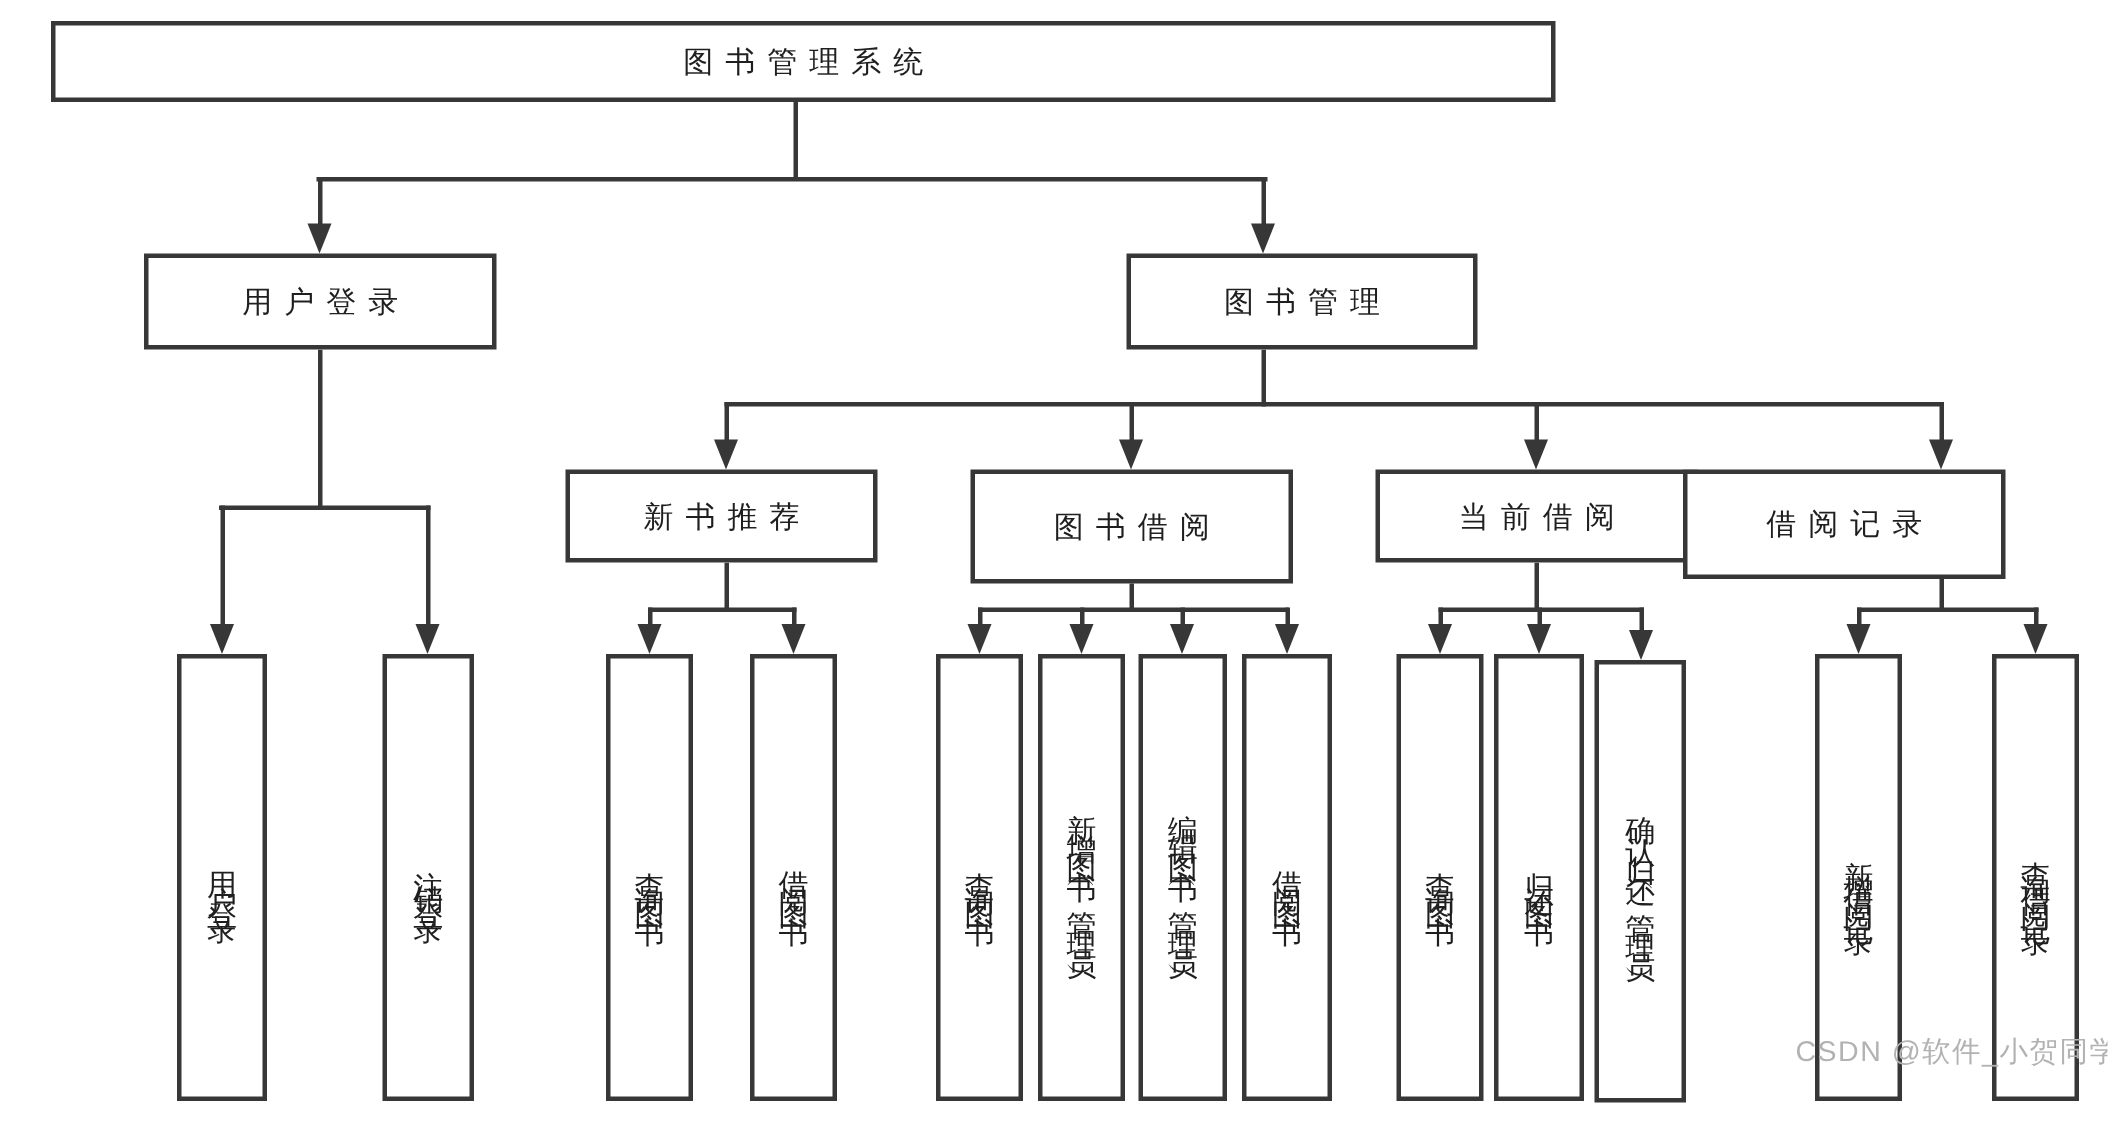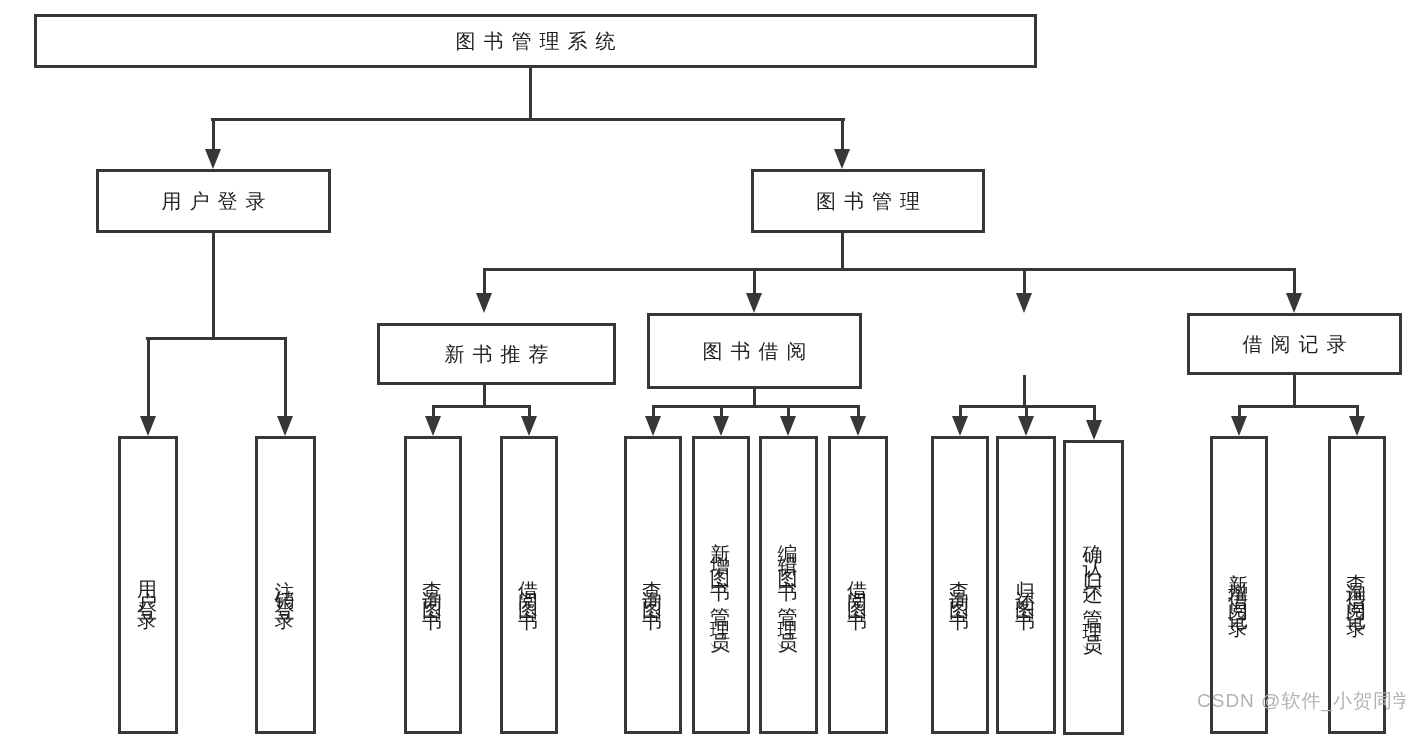--- a/index.html
+++ b/index.html
@@ -99,27 +99,30 @@
     <span class="hl">图书管理系统</span>
   </div>
 
   <div class="box" style="left:82px;top:169px;width:235px;height:64px;">
     <span class="hl">用户登录</span>
   </div>
   <div class="box" style="left:737px;top:169px;width:234px;height:64px;">
     <span class="hl">图书管理</span>
   </div>
 
-  <div class="box" style="left:363px;top:323px;width:239px;height:62px;justify-content:center;">
+  <div class="box" style="left:363px;top:313px;width:208px;height:62px;justify-content:center;">
     <span class="hl">新书推荐</span>
   </div>
   <div class="box" style="left:633px;top:313px;width:215px;height:76px;">
     <span class="hl">图书借阅</span>
   </div>
-  <div class="box" style="left:1173px;top:313px;width:215px;height:62px;">
+  <div class="box" style="left:903px;top:313px;width:215px;height:62px;">
+    <span class="hl">当前借阅</span>
+  </div>
+  <div class="box" style="left:1108px;top:313px;width:215px;height:73px;">
     <span class="hl">借阅记录</span>
   </div>
 
   <div class="box" style="left:104px;top:436px;width:60px;height:298px;">
     <span class="vt ls10">用户登录</span>
   </div>
   <div class="box" style="left:241px;top:436px;width:61px;height:298px;">
     <span class="vt ls10">注销登录</span>
   </div>
 

